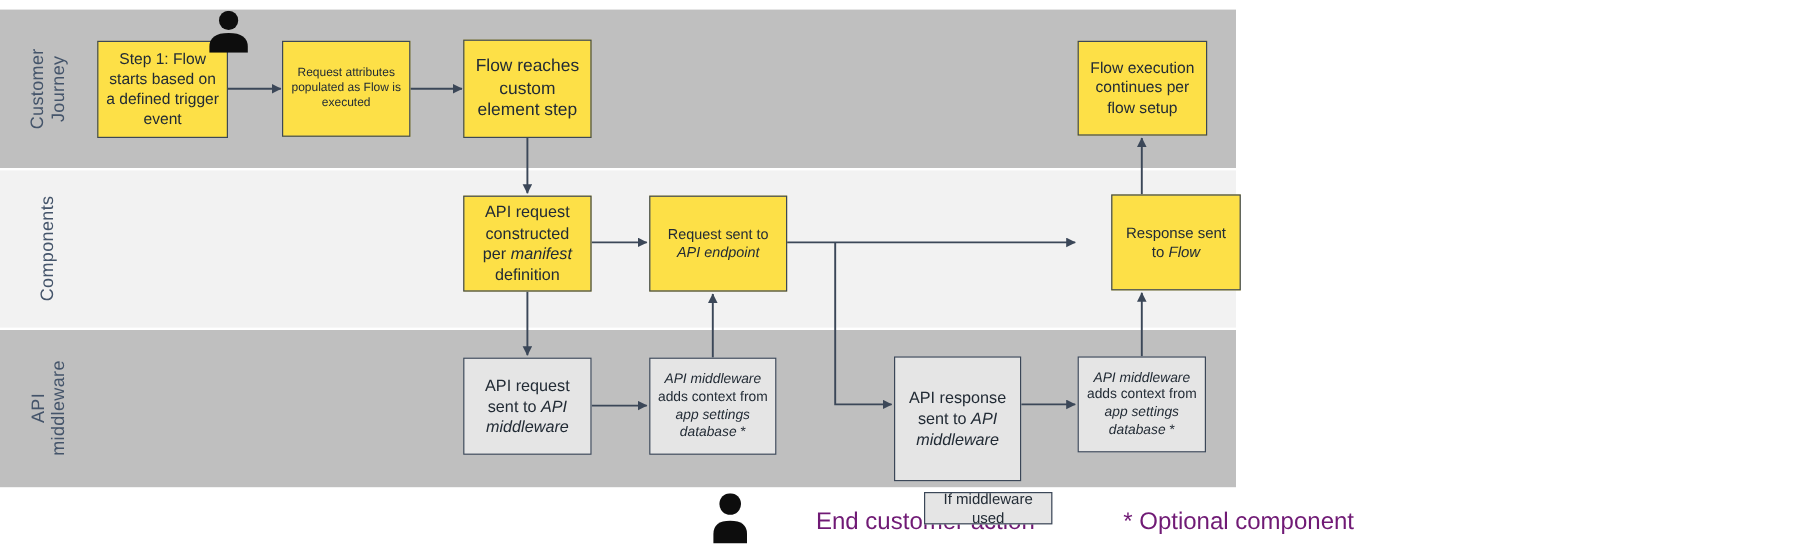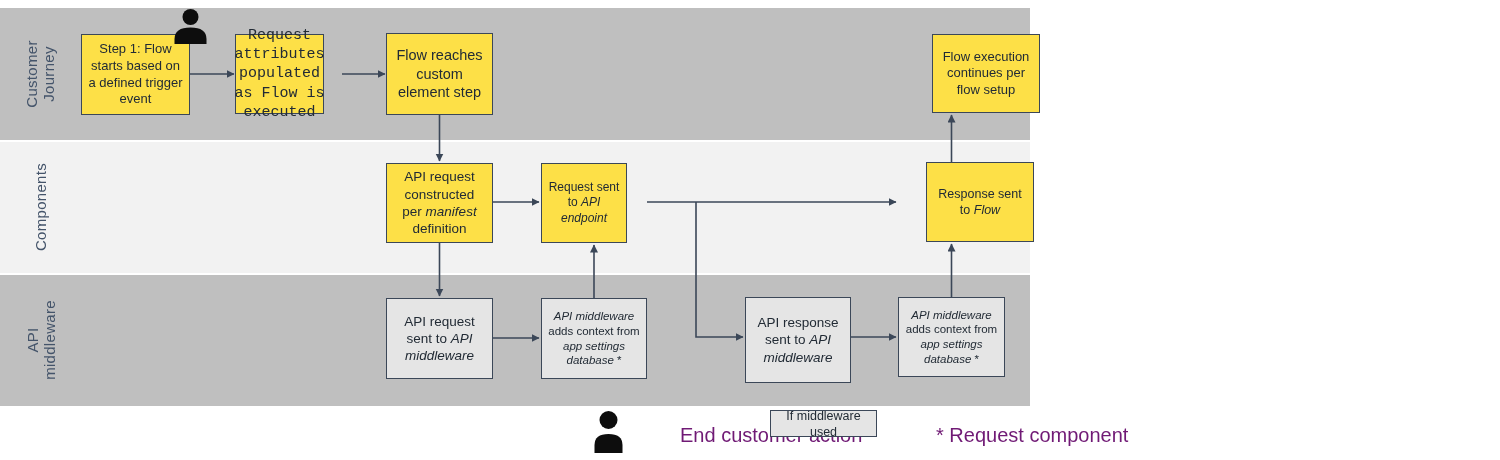--- a/index.html
+++ b/index.html
@@ -69,45 +69,45 @@
   <div>
     <span>Step 1: Flow starts based on a defined trigger event</span>
   </div>
 </div>
 
 <svg class="person" style="left:171px;top:9px;" width="39" height="35" viewBox="0 0 39 35">
   <circle cx="19.5" cy="8" r="8" fill="#0D0D0D"></circle>
   <path d="M3.5 35 V30 Q3.5 18.5 19.5 18.5 Q35.5 18.5 35.5 30 V35 Z" fill="#0D0D0D"></path>
 </svg>
 
-<div class="box" style="left:235px;top:34px;width:89px;height:80px;font-size:15px;font-family:Liberation Mono, monospace;">
+<div class="box" style="left:235px;top:34px;width:107px;height:80px;font-size:10px;">
   <div>
     <span>Request attributes populated as Flow is executed</span>
   </div>
 </div>
 
 <div class="box" style="left:386px;top:33px;width:107px;height:82px;font-size:14.5px;">
   <div>
     <span>Flow reaches custom element step</span>
   </div>
 </div>
 
-<div class="box" style="left:898px;top:34px;width:108px;height:79px;font-size:13px;margin-left:34px;">
+<div class="box" style="left:898px;top:34px;width:108px;height:79px;font-size:13px;">
   <div>
     <span>Flow execution continues per flow setup</span>
   </div>
 </div>
 
 <div class="box" style="left:386px;top:163px;width:107px;height:80px;font-size:13.5px;">
   <div>
     <span>API request constructed per </span><span class="it">manifest</span><span> definition</span>
   </div>
 </div>
 
-<div class="box" style="left:541px;top:163px;width:86px;height:80px;font-size:12px;">
+<div class="box" style="left:541px;top:163px;width:115px;height:80px;font-size:12px;">
   <div>
     <span>Request sent to </span><span class="it">API endpoint</span>
   </div>
 </div>
 
 <div class="box" style="left:926px;top:162px;width:108px;height:80px;font-size:12.5px;">
   <div>
     <span>Response sent to </span><span class="it">Flow</span>
   </div>
 </div>
@@ -117,21 +117,21 @@
     <span>API request sent to </span><span class="it">API middleware</span>
   </div>
 </div>
 
 <div class="box blue" style="left:541px;top:298px;width:106px;height:81px;font-size:11.5px;">
   <div>
     <span class="it">API middleware</span><span> adds context from </span><span class="it">app settings database</span><span> *</span>
   </div>
 </div>
 
-<div class="box blue" style="left:745px;top:297px;width:106px;height:86px;font-size:13.5px;">
+<div class="box blue" style="left:745px;top:297px;width:106px;height:104px;font-size:13.5px;">
   <div>
     <span>API response sent to </span><span class="it">API middleware</span>
   </div>
 </div>
 
 <div class="box blue" style="left:898px;top:297px;width:107px;height:80px;font-size:11.5px;">
   <div>
     <span class="it">API middleware</span><span> adds context from </span><span class="it">app settings database</span><span> *</span>
   </div>
 </div>
@@ -141,13 +141,13 @@
   <path d="M2.5 42 V34 Q2.5 23 16.5 23 Q30.5 23 30.5 34 V42 Z" fill="#0D0D0D"></path>
 </svg>
 <div class="legend-text" style="left:632px;top:424px;">End customer action</div>
 
 <div class="box blue" style="left:770px;top:410px;width:107px;height:27px;font-size:12.5px;align-items:center;">
   <div>
     <span>If middleware used</span>
   </div>
 </div>
 
-<div class="legend-text" style="left:888px;top:424px;">* Request component</div>
+<div class="legend-text" style="left:888px;top:424px;">* Optional component</div>
 
 </body></html>

